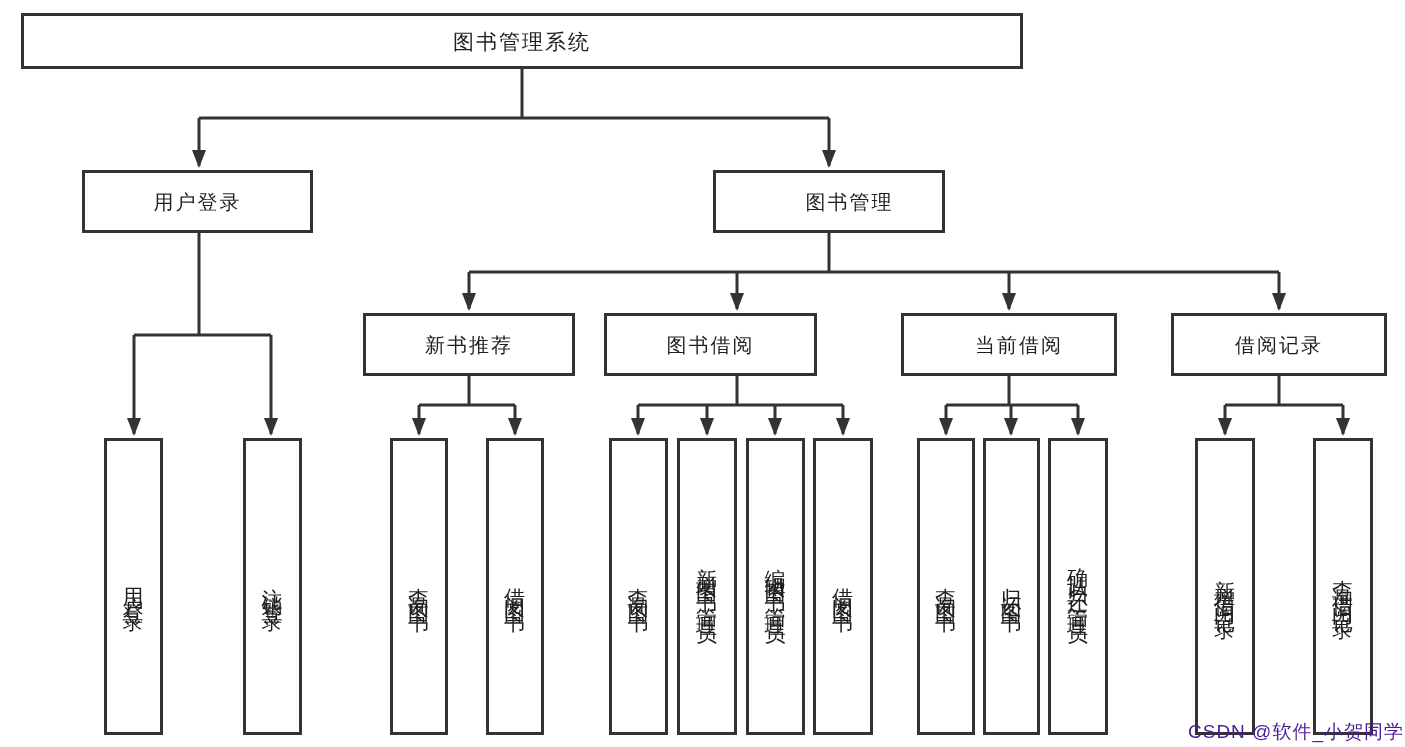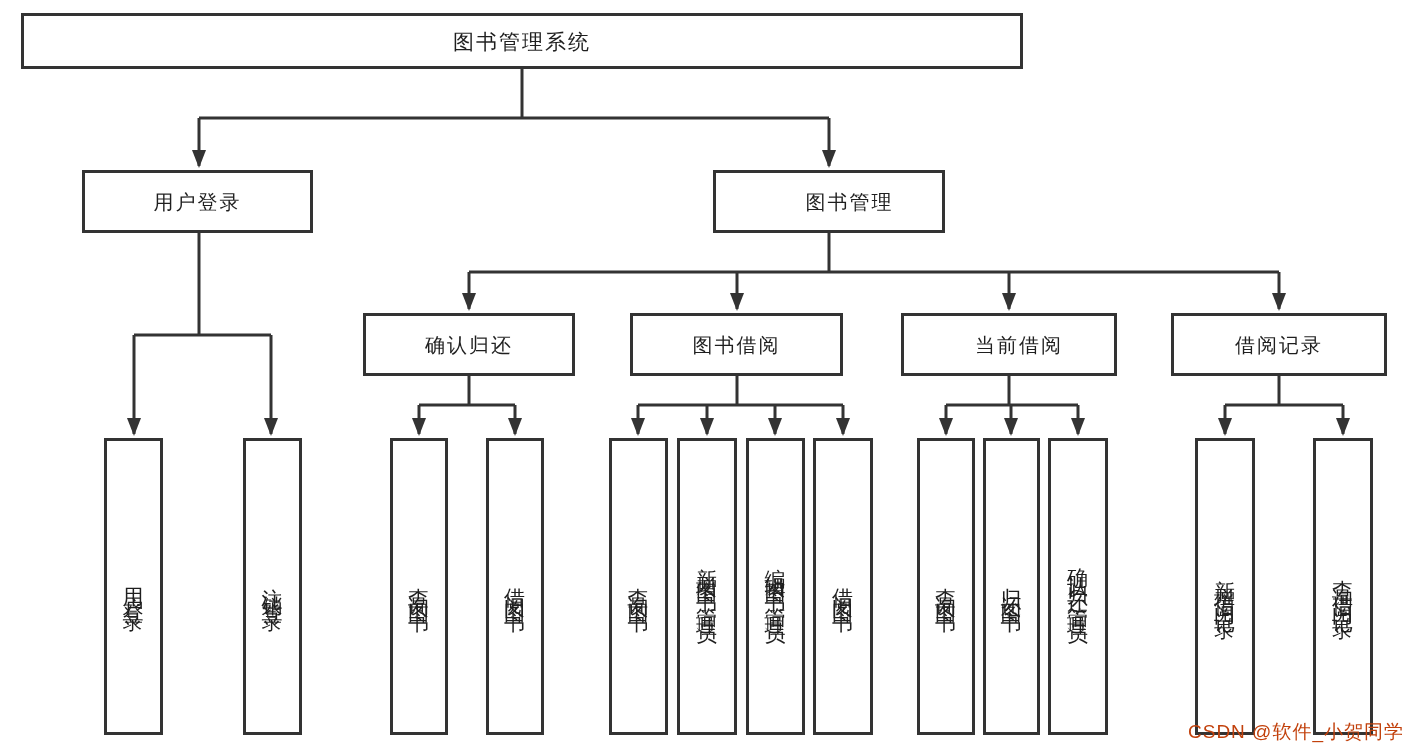--- a/index.html
+++ b/index.html
@@ -38,21 +38,21 @@
     font-size: 20px;
     letter-spacing: 2px;
     line-height: 1;
     white-space: nowrap;
   }
   .node.root  { left: 21px;  top: 13px;  width: 1002px; height: 56px; font-size: 21px; }
   .node.h63   { height: 63px; }
   .l2a { left: 82px;   top: 170px; width: 231px; }
   .l2b { left: 713px;  top: 170px; width: 232px; padding-left: 41px; }
   .l3a { left: 363px;  top: 313px; width: 212px; }
-  .l3b { left: 630px;  top: 313px; width: 213px; }
+  .l3b { left: 604px;  top: 313px; width: 213px; }
   .l3c { left: 901px;  top: 313px; width: 216px; padding-left: 20px; }
   .l3d { left: 1171px; top: 313px; width: 216px; }
   .vbox {
     top: 438px;
     height: 297px;
     writing-mode: vertical-rl;
     text-orientation: mixed;
     font-size: 21px;
     letter-spacing: 8px;
     white-space: normal;
@@ -68,21 +68,21 @@
   .v9  { left: 917px;  width: 58px; }
   .v10 { left: 983px;  width: 57px; }
   .v11 { left: 1048px; width: 60px; }
   .v12 { left: 1195px; width: 60px; }
   .v13 { left: 1313px; width: 60px; }
   .watermark {
     position: absolute;
     left: 1188px;
     top: 719px;
     font-size: 19px;
-    color: #c2410c;
+    color: #4c1d95;
     letter-spacing: 1px;
     white-space: nowrap;
   }
 </style>
 </head>
 <body>
 
 <div class="canvas">
 
   <svg class="wires" width="1405" height="747" viewBox="0 0 1405 747">
@@ -131,21 +131,21 @@
     <path class="ln" d="M1225 405 H1343"></path>
     <path class="ln" d="M1225 405 V434" marker-end="url(#arw)"></path>
     <path class="ln" d="M1343 405 V434" marker-end="url(#arw)"></path>
   </svg>
 
   <div class="node root">图书管理系统</div>
 
   <div class="node h63 l2a">用户登录</div>
   <div class="node h63 l2b">图书管理</div>
 
-  <div class="node h63 l3a">确认归还</div>
+  <div class="node h63 l3a">新书推荐</div>
   <div class="node h63 l3b">图书借阅</div>
   <div class="node h63 l3c">当前借阅</div>
   <div class="node h63 l3d">借阅记录</div>
 
   <div class="node vbox v1">用户登录</div>
   <div class="node vbox v2">注销登录</div>
 
   <div class="node vbox v3">查询图书</div>
   <div class="node vbox v4">借阅图书</div>
 

